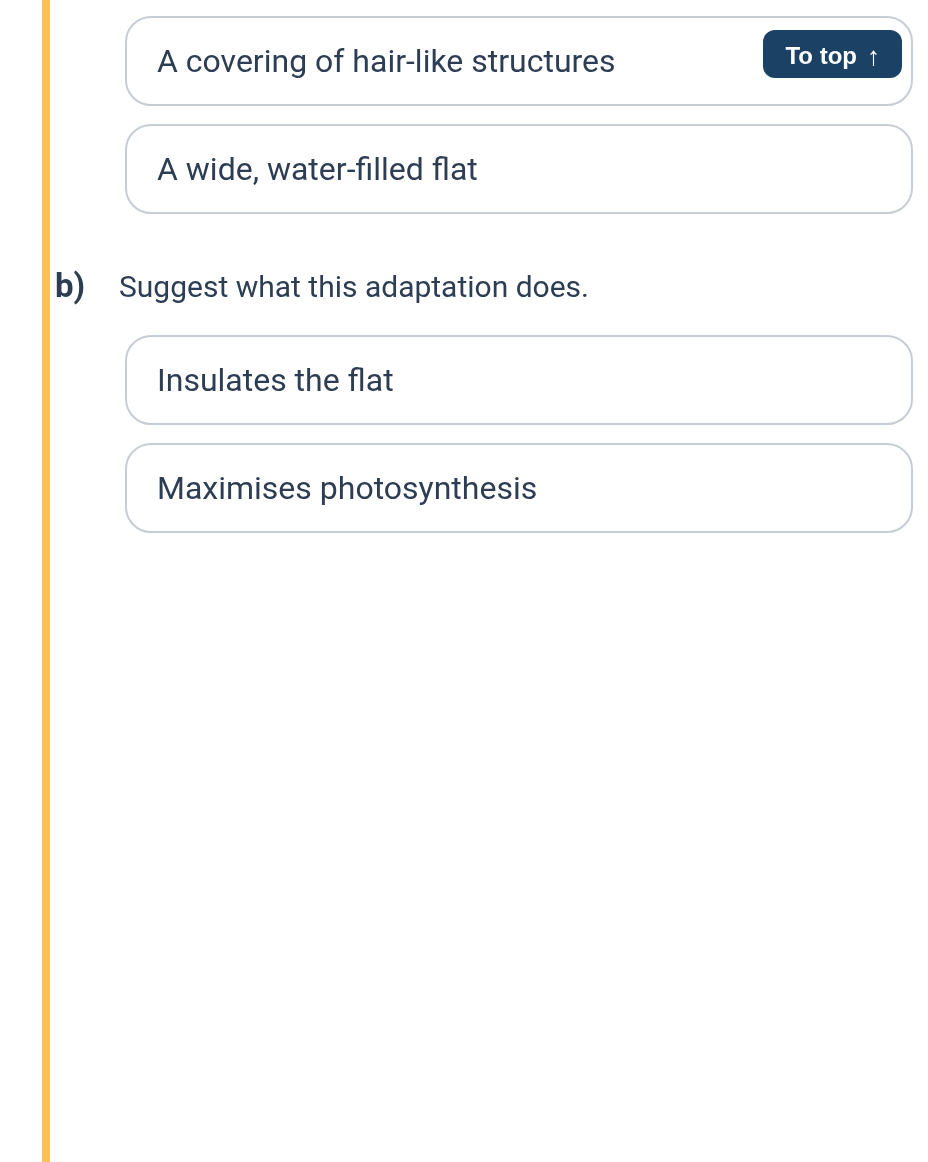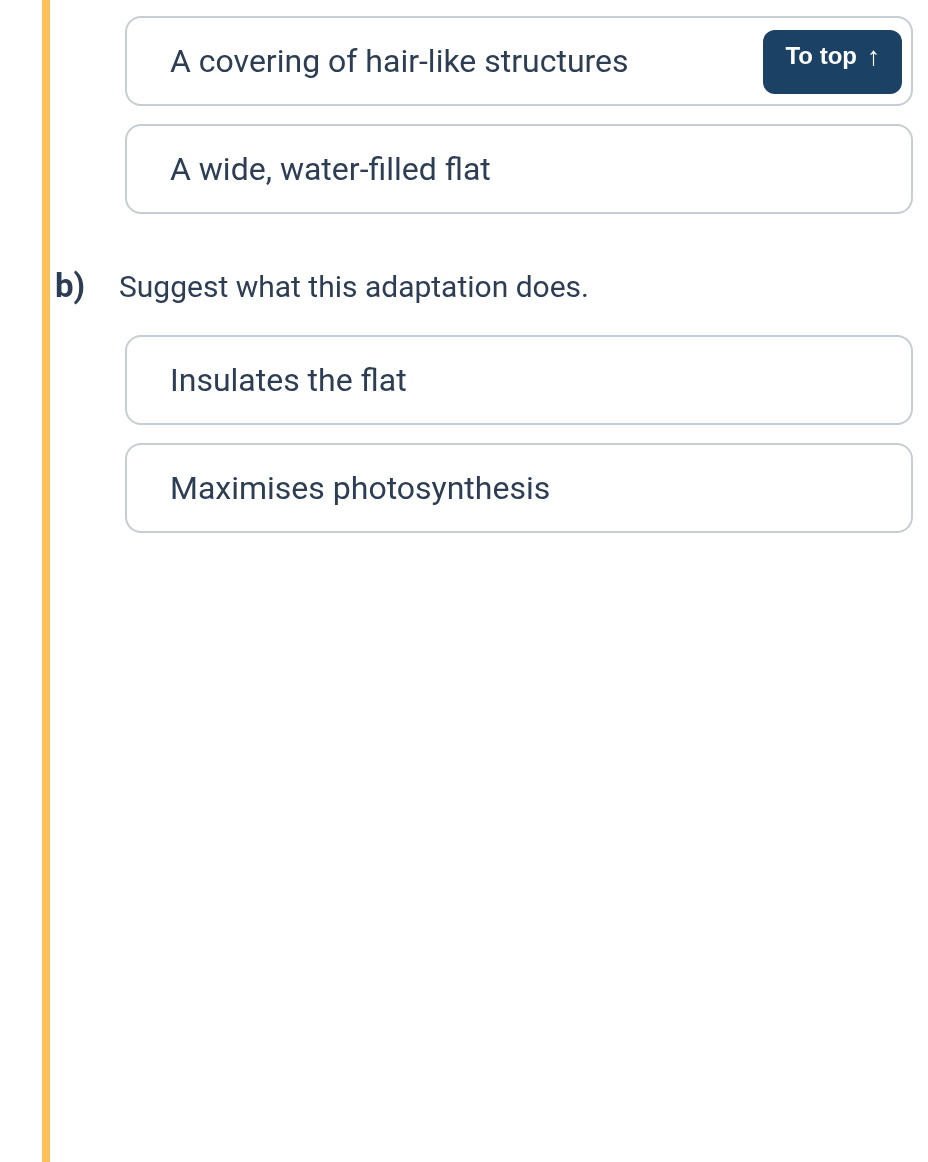--- a/index.html
+++ b/index.html
@@ -31,22 +31,22 @@
       padding-top: 16px;
     }
     
     .options-group {
       margin-left: 70px;
       margin-right: 15px;
     }
     
     .option {
       border: 2px solid #c7cdd4;
-      border-radius: 16px;
-      padding: 24px 43px;
+      border-radius: 26px;
+      padding: 24px 30px;
       margin-bottom: 18px;
       font-size: 32px;
       color: #2d3e54;
       cursor: pointer;
       background: #ffffff;
     }
     
     .question-row {
       display: flex;
       align-items: baseline;
@@ -69,21 +69,21 @@
     }
     
     .to-top-btn {
       position: fixed;
       top: 30px;
       right: 26px;
       background: #1b4264;
       color: #ffffff;
       border: none;
       border-radius: 12px;
-      padding: 12px 22px 24px 22px;
+      padding: 12px 22px 8px 22px;
       font-size: 24px;
       font-weight: 600;
       cursor: pointer;
       display: flex;
       align-items: center;
       gap: 10px;
     }
     
     .arrow-up {
       display: inline-block;

